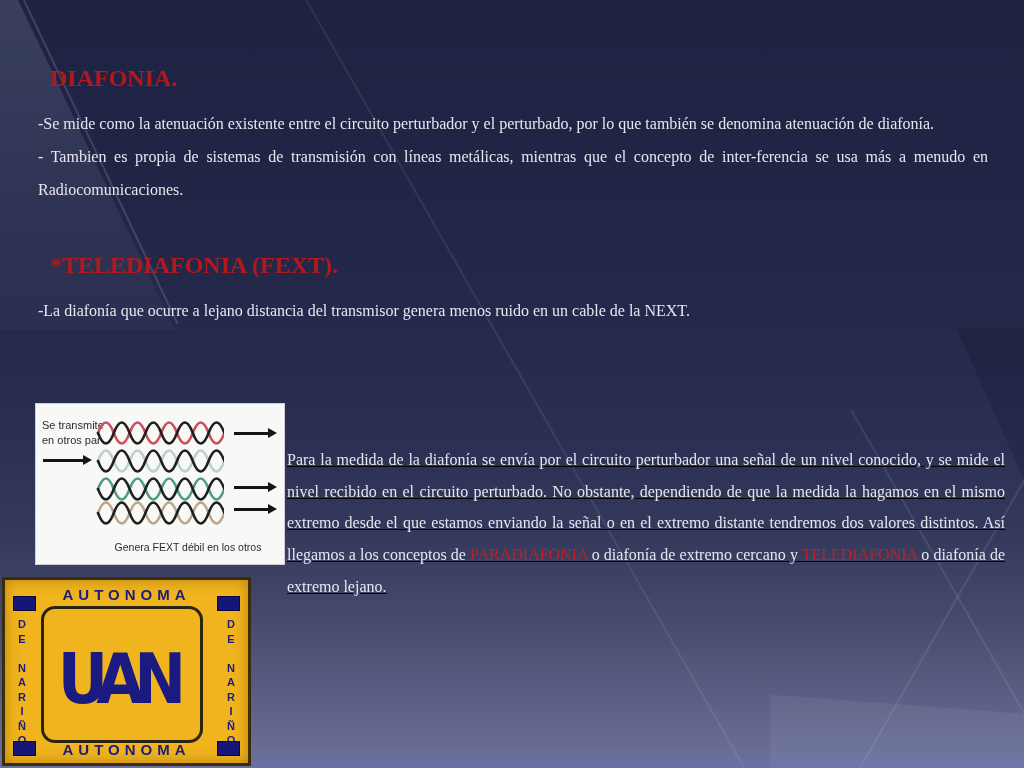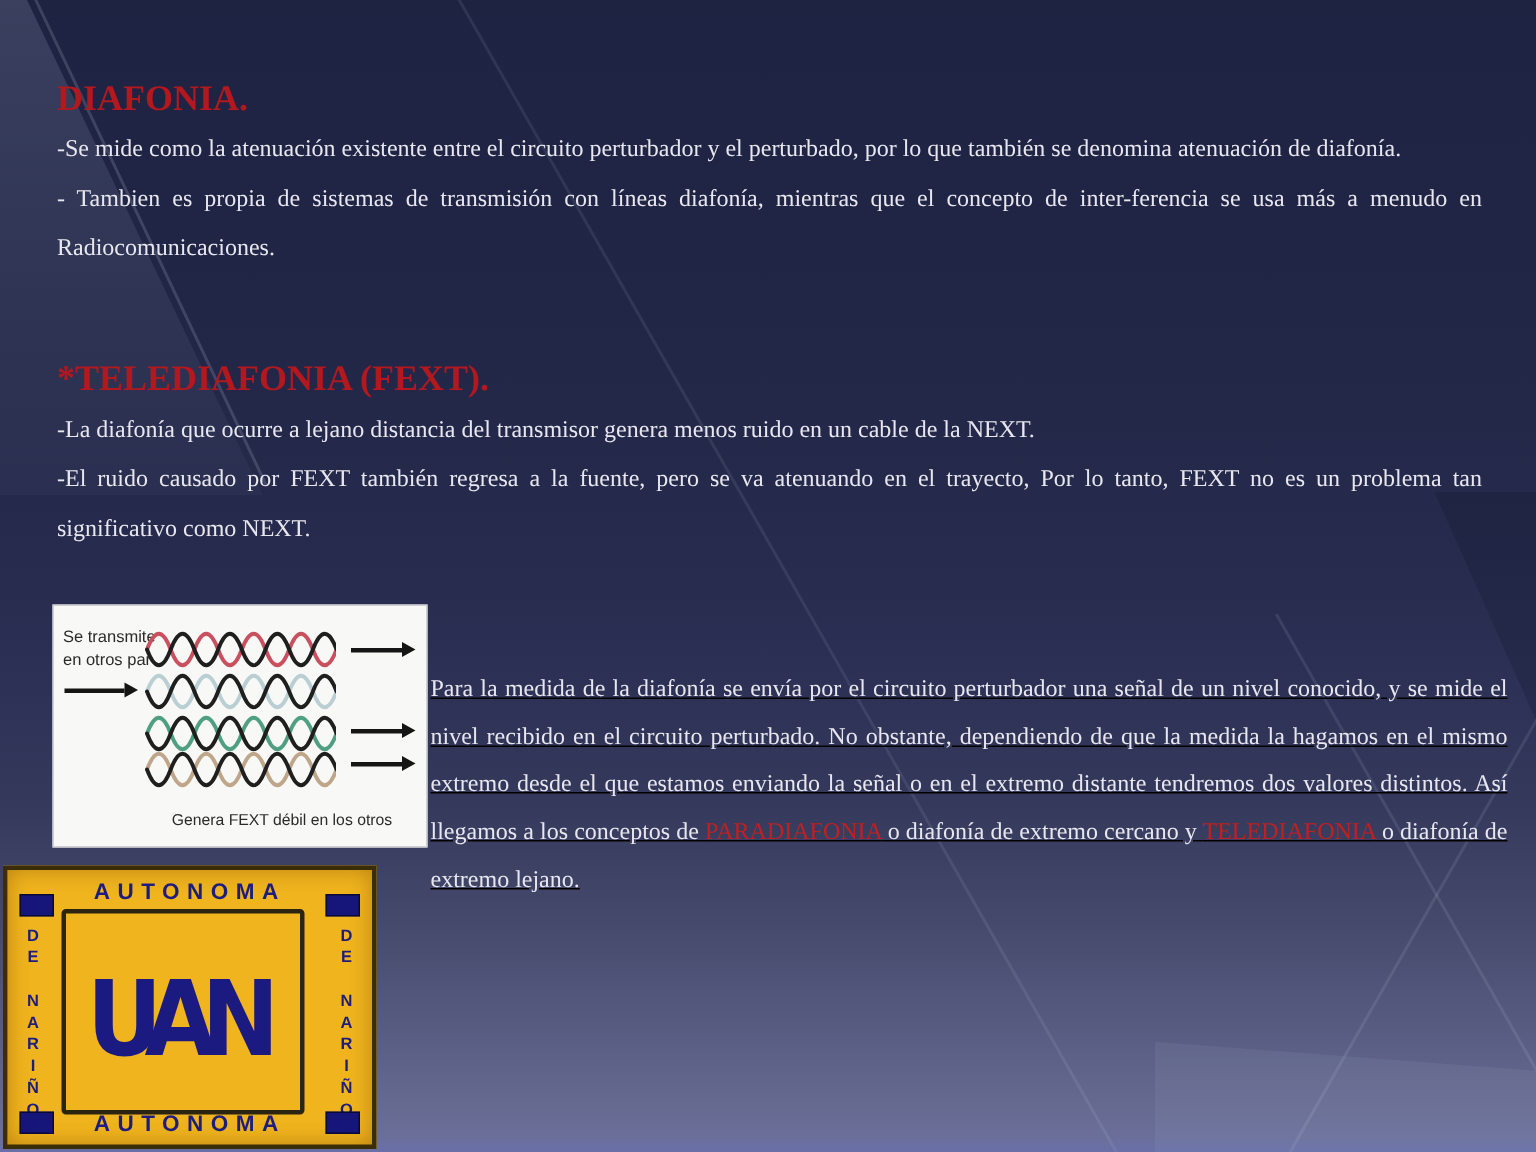--- a/index.html
+++ b/index.html
@@ -24,21 +24,21 @@
     clip-path:polygon(28% 0,100% 0,100% 100%);background:rgba(5,8,25,0.16);}
   .facet-br{left:770px;top:655px;width:254px;height:113px;
     clip-path:polygon(0 35%,100% 52%,100% 100%,0 100%);background:rgba(228,232,248,0.06);}
   .bottom-strip{left:0;bottom:0;width:1024px;height:10px;
     background:linear-gradient(180deg,rgba(95,105,180,0),rgba(100,110,190,0.30));}
 
   
   .sec{position:absolute;left:38px;width:950px;}
   .sec1{top:50px;}
   .sec2{top:237px;}
-  .heading{margin:0;font-weight:bold;font-size:24px;line-height:33px;color:#b2181e;}
+  .heading{margin:12px;font-weight:bold;font-size:24px;line-height:33px;color:#b2181e;}
   .para{margin:0;font-size:16px;line-height:33px;color:#e8e6ee;text-align:justify;}
   .sec3{position:absolute;left:287px;top:444px;width:718px;text-decoration:underline;}
   .sec3 .para{line-height:31.7px;}
   .term{color:#c02020;}
 
   
   .diagram{position:absolute;left:35px;top:403px;width:250px;height:162px;
     background:#f8f8f6;border:1px solid #cfcfd4;box-sizing:border-box;
     font-family:"Liberation Sans",sans-serif;}
   .dg-label{position:absolute;left:6px;top:14px;font-size:11px;line-height:15px;color:#2b2b2b;}
@@ -66,48 +66,47 @@
   .logo-bottom{bottom:5px;}
   .logo-vtext{position:absolute;top:38px;height:128px;width:16px;
     writing-mode:vertical-rl;text-orientation:upright;white-space:pre;
     font-size:11px;font-weight:bold;letter-spacing:2.5px;line-height:16px;text-align:center;}
   .logo-left{left:9px;}
   .logo-right{right:9px;}
   .corner-sq{position:absolute;width:23px;height:15px;background:#15157a;border:1px solid rgba(0,0,0,0.55);box-sizing:border-box;}
   .sq-tl{left:8px;top:16px;} .sq-tr{right:8px;top:16px;}
   .sq-bl{left:8px;bottom:7px;} .sq-br{right:8px;bottom:7px;}
   .logo-inner{position:absolute;left:36px;top:26px;width:162px;height:137px;box-sizing:border-box;
-    border:3px solid #2b2410;border-radius:3px;display:flex;align-items:center;justify-content:center;}
+    border:3px solid #2b2410;border-radius:14px;display:flex;align-items:center;justify-content:center;}
   .monogram{font-family:"DejaVu Sans",sans-serif;font-weight:bold;font-size:62px;
     letter-spacing:-10px;color:#1a1a80;transform:scaleY(1.12);padding-top:8px;padding-right:10px;}
 </style>
 </head>
 <body>
 
 <div class="slide">
 
   <div class="facet facet-tl"></div>
   <div class="dline dline-1"></div>
   <div class="dline dline-2"></div>
   <div class="dline dline-3"></div>
   <div class="dline dline-4"></div>
   <div class="facet facet-tr"></div>
   <div class="facet facet-br"></div>
   <div class="facet bottom-strip"></div>
 
   <div class="sec sec1">
     <p class="heading">DIAFONIA.</p>
     <p class="para">-Se mide como la atenuación existente entre el circuito perturbador y el perturbado, por lo que también se denomina atenuación de diafonía.</p>
-    <p class="para">- Tambien es propia de sistemas de transmisión con líneas diafonía, mientras que el concepto de inter-ferencia se usa más a menudo en Radiocomunicaciones.</p>
+    <p class="para">- Tambien es propia de sistemas de transmisión con líneas metálicas, mientras que el concepto de inter-ferencia se usa más a menudo en Radiocomunicaciones.</p>
   </div>
 
   <div class="sec sec2">
     <p class="heading">*TELEDIAFONIA (FEXT).</p>
     <p class="para">-La diafonía que ocurre a lejano distancia del transmisor genera menos ruido en un cable de la NEXT.</p>
-    <p class="para">-El ruido causado por FEXT también regresa a la fuente, pero se va atenuando en el trayecto, Por lo tanto, FEXT no es un problema tan significativo como NEXT.</p>
   </div>
 
   <div class="diagram">
     <div class="dg-label">
       <div>Se transmite</div>
       <div>en otros par</div>
     </div>
     <div class="arrow arrow-left"></div>
 
     <svg class="pair pair-1" viewBox="0 0 128 26">

